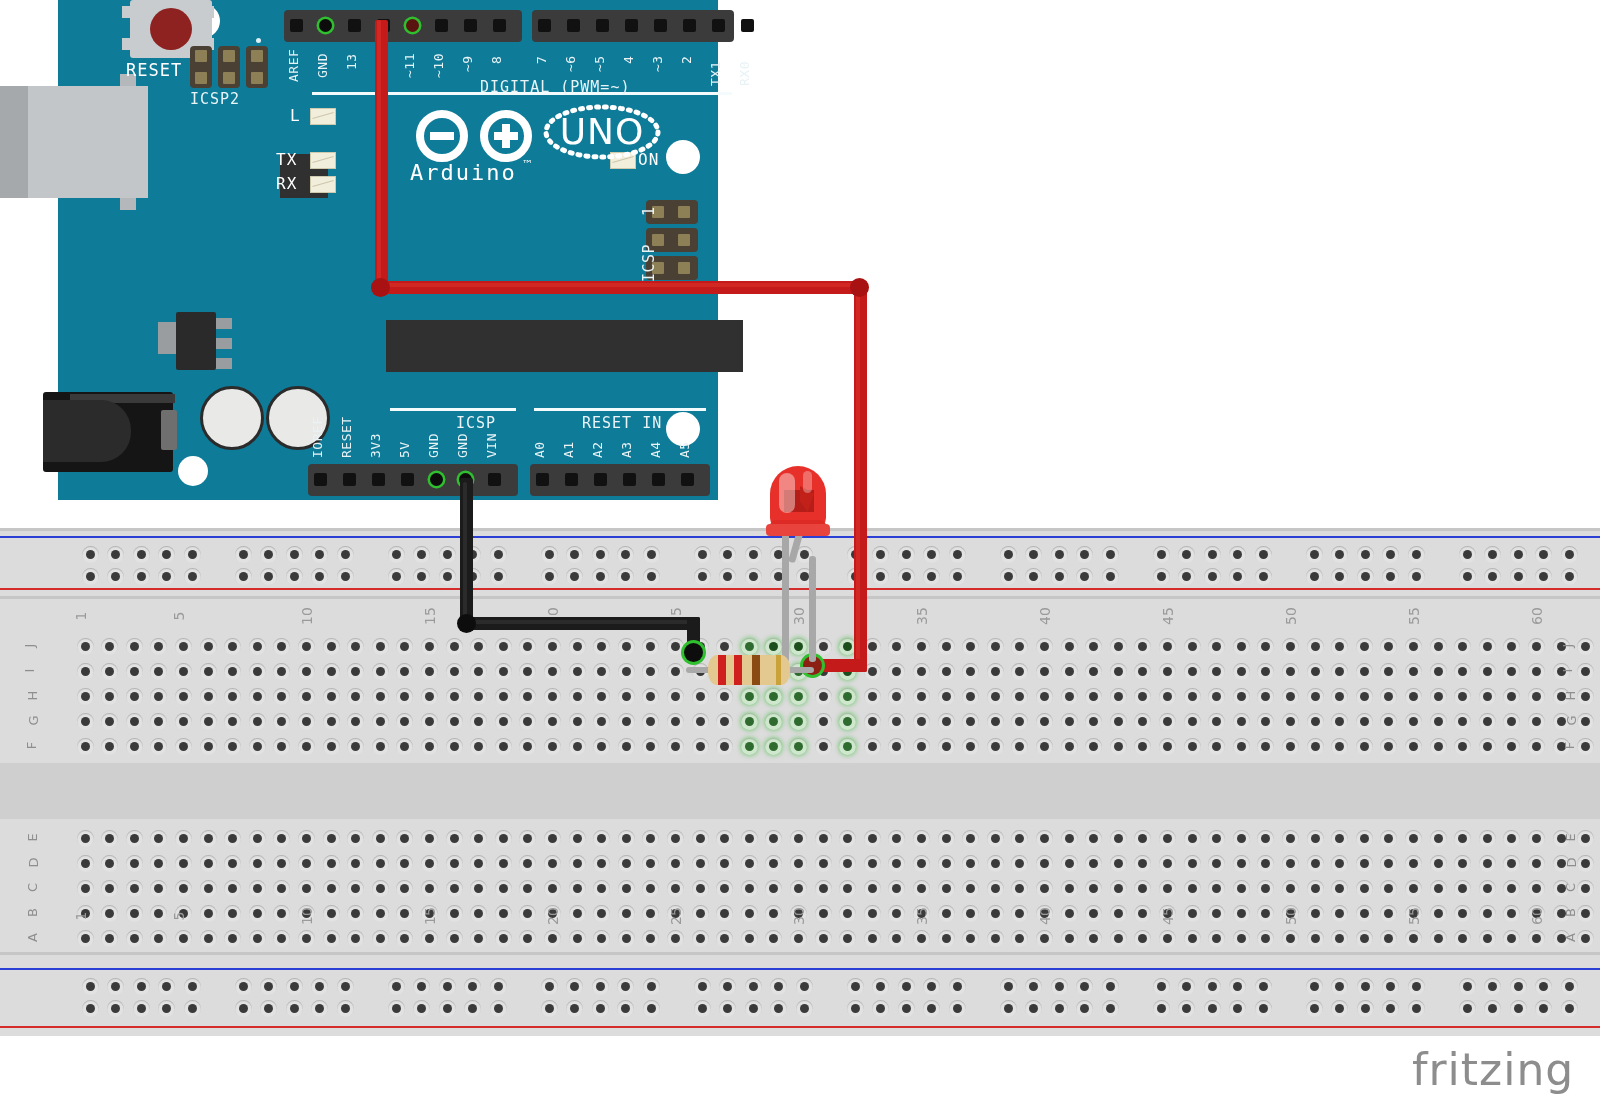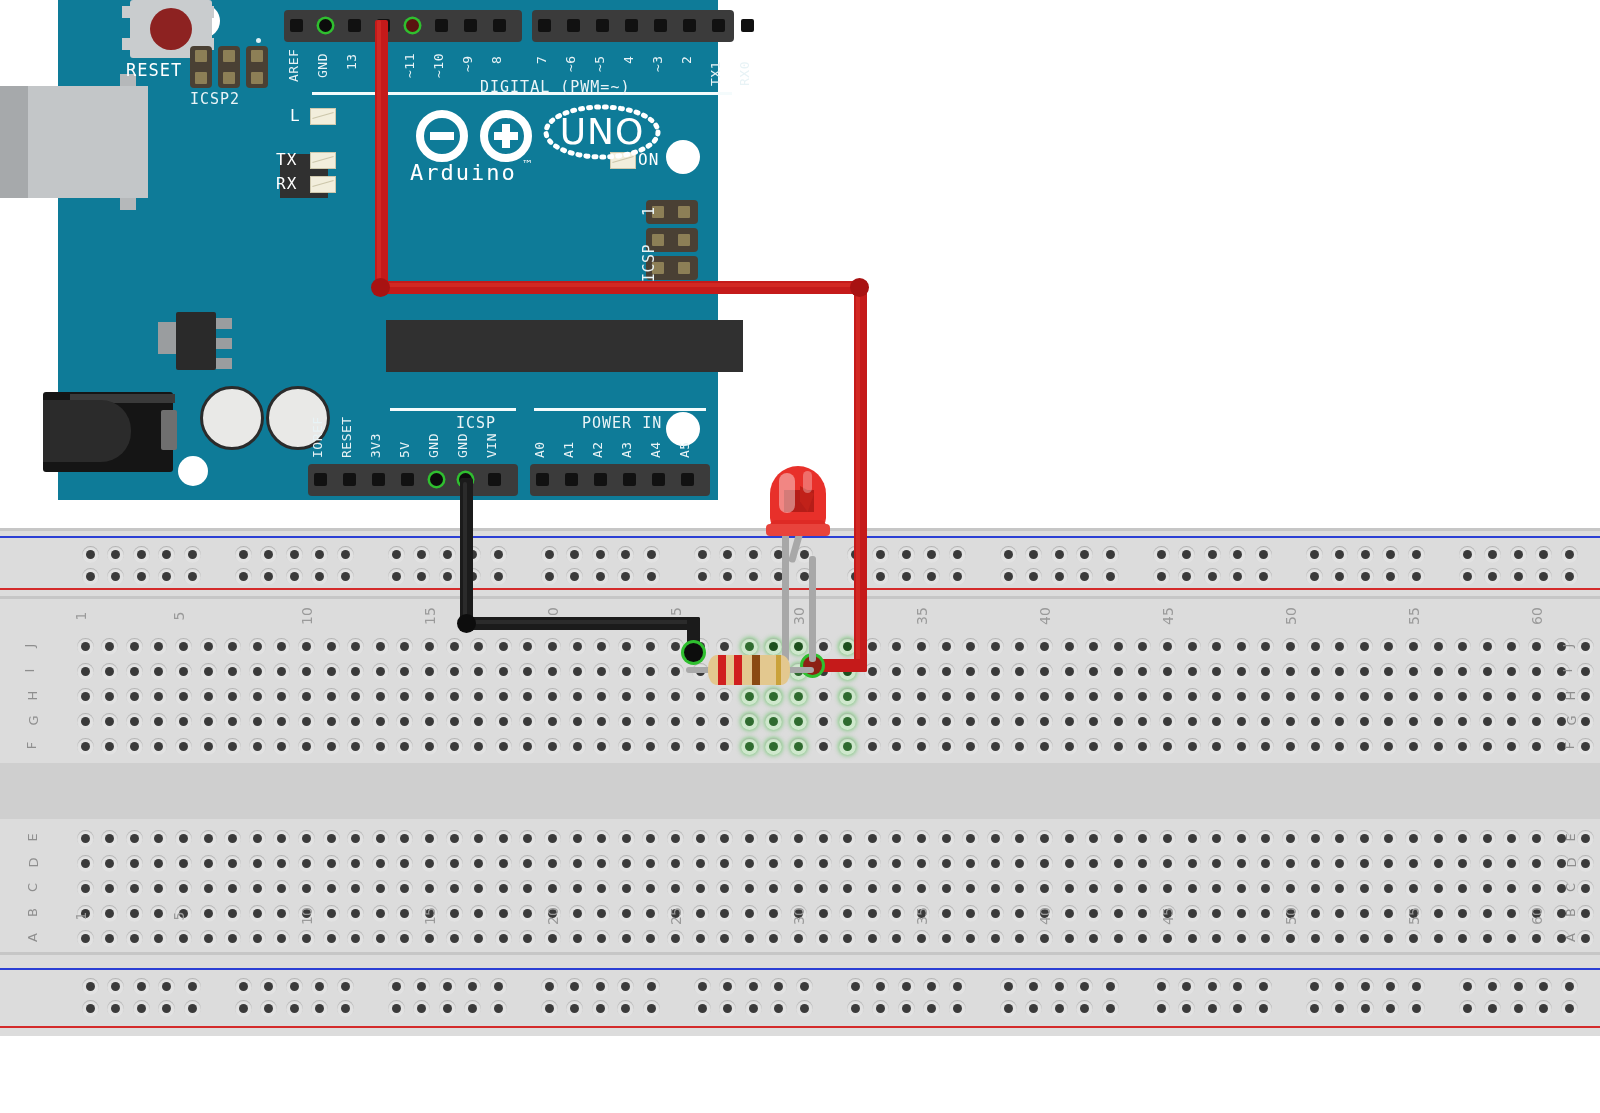--- a/index.html
+++ b/index.html
@@ -289,21 +289,21 @@
     <div class="pinhole" style="left:623px;top:473px;"></div>
 
     <div class="plabel" style="left:474px;top:458px;">A0</div>
     <div class="plabel" style="left:503px;top:458px;">A1</div>
     <div class="plabel" style="left:532px;top:458px;">A2</div>
     <div class="plabel" style="left:561px;top:458px;">A3</div>
     <div class="plabel" style="left:590px;top:458px;">A4</div>
     <div class="plabel" style="left:619px;top:458px;">A5</div>
 
     <div class="wline" style="left:476px;top:408px;width:172px;"></div>
-    <div class="hlabel" style="left:524px;top:414px;font-size:15px;">POWER IN</div>
+    <div class="hlabel" style="left:524px;top:414px;font-size:15px;">RESET IN</div>
   </div>
 
   <div id="bb">
     <div class="bb-edge" style="top:0px;"></div>
     <div class="rail-line" style="top:8px;background:#2b3fd4;"></div>
     <div class="rail-line" style="top:60px;background:#d42b2b;"></div>
     <div class="bb-edge" style="top:68px;"></div>
 
     <div class="bb-mid" style="top:235px;height:56px;"></div>
 
@@ -2858,13 +2858,14 @@
   <div id="res-wrap">
     <div id="res-lead"></div>
     <div id="res-body" style="background: rgb(227, 200, 143);">
       <div class="band" id="band0" style="left: 10px; width: 8px; background: rgb(208, 31, 31);"></div>
       <div class="band" id="band1" style="left: 26px; width: 8px; background: rgb(208, 31, 31);"></div>
       <div class="band" id="band2" style="left: 44px; width: 8px; background: rgb(138, 74, 18);"></div>
       <div class="band" id="band3" style="left: 68px; width: 5px; background: rgb(202, 162, 58);"></div>
     </div>
   </div>
 
+  <div id="fritz">fritzing</div>
 </div>
 
 </body></html>

